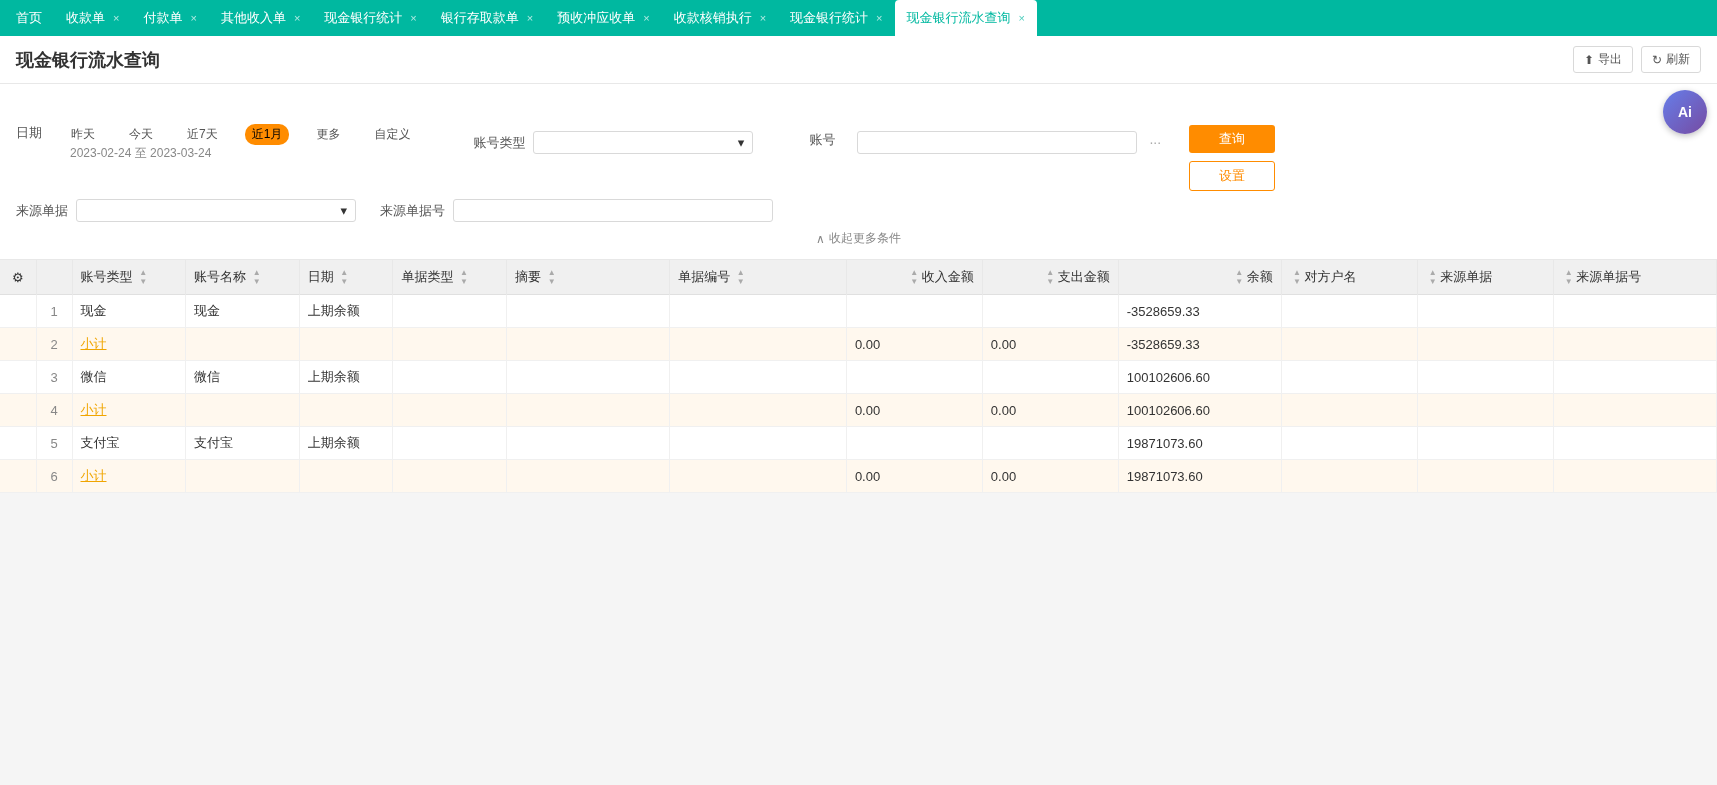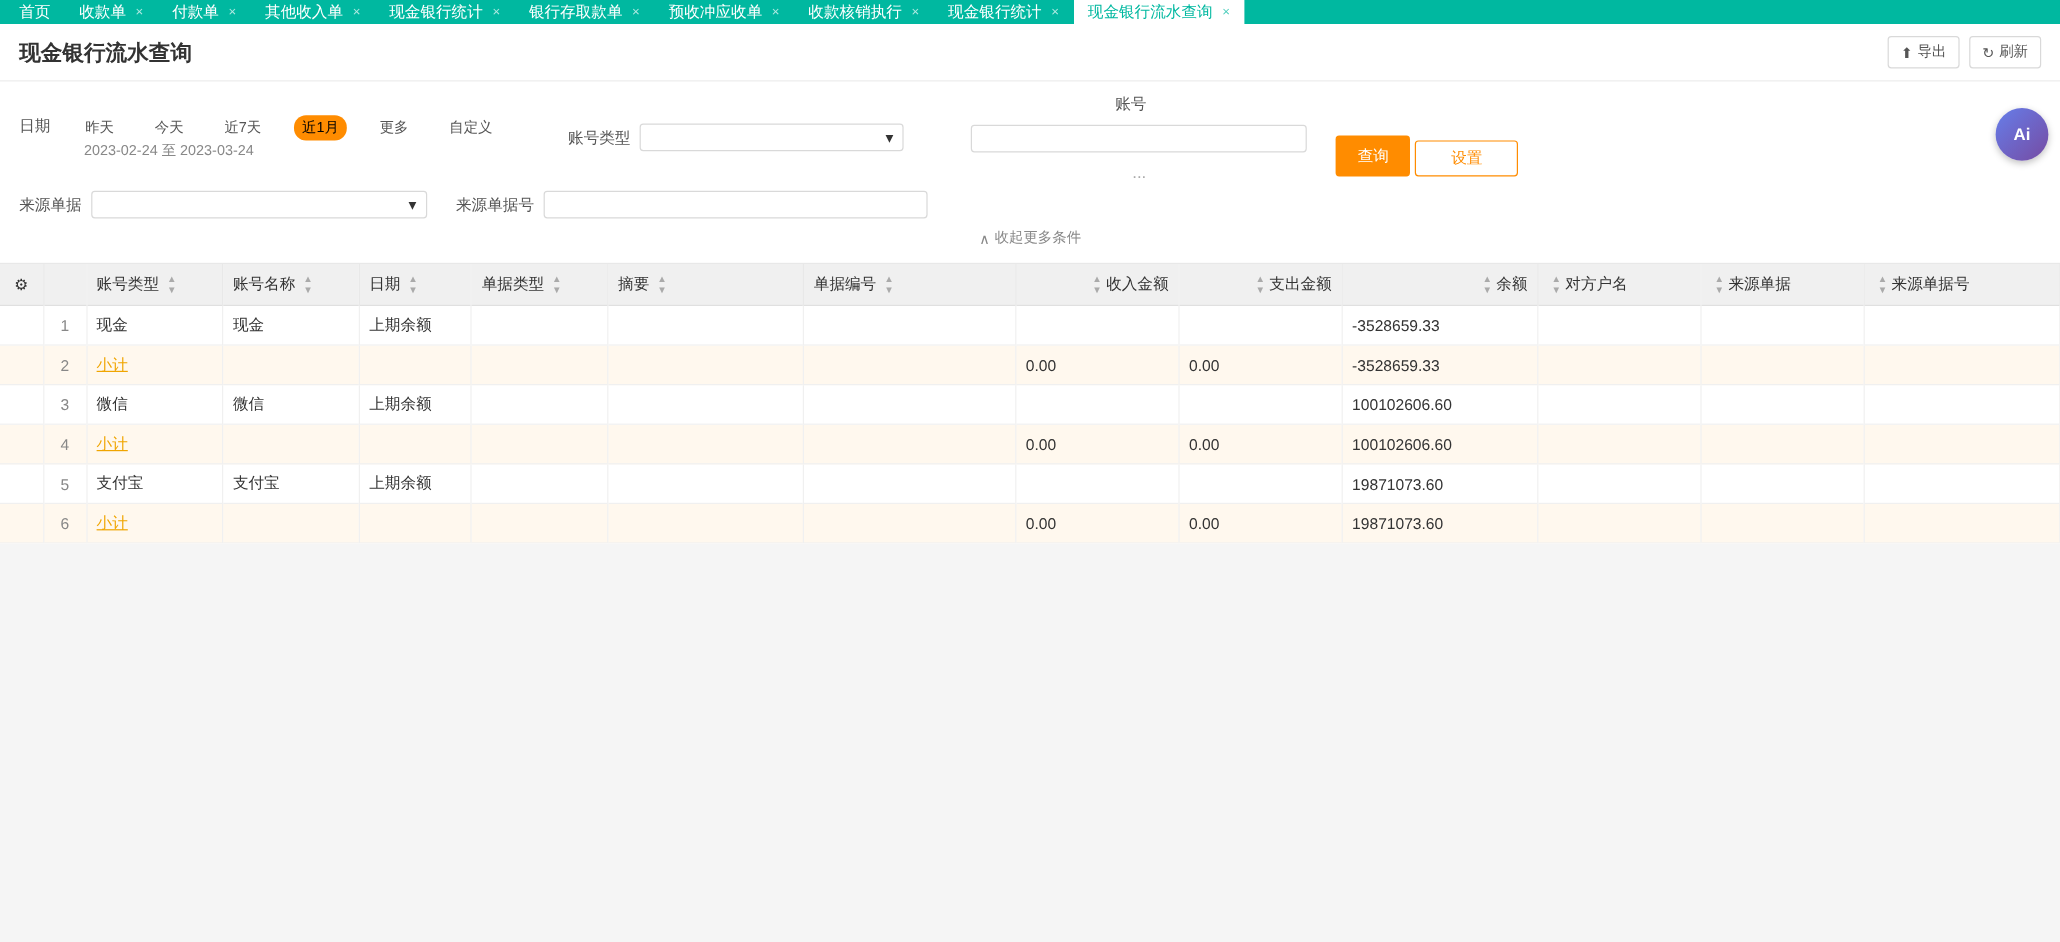--- a/index.html
+++ b/index.html
@@ -3,21 +3,21 @@
   <meta charset="utf-8">
   <style>
     * { box-sizing: border-box; margin: 0; padding: 0; font-family: 'Microsoft YaHei', Arial, sans-serif; }
     body { background: #f5f5f5; font-size: 13px; color: #333; }
 
     
     .top-nav {
       background: #00b8a0;
       display: flex;
       align-items: center;
-      height: 20px;
+      height: 36px;
       padding: 0 4px;
       overflow: hidden;
     }
     .nav-item {
       color: #fff;
       padding: 0 12px;
       height: 36px;
       line-height: 36px;
       cursor: pointer;
       white-space: nowrap;
@@ -345,27 +345,27 @@
     </div>
 
     <div style="display:flex;align-items:center;gap:8px;margin-left:40px;">
       <span class="filter-label">账号类型</span>
       <div class="filter-select" style="min-width:220px;">
         <span></span>
         <span class="chevron-down"></span>
       </div>
     </div>
 
-    <div style="display:flex;align-items:center;gap:8px;margin-left:40px;flex-direction:column;">
+    <div style="display:flex;gap:8px;margin-left:40px;">
       <span class="filter-label">账号</span>
       <input class="filter-input" style="min-width: 280px;">
       <span class="filter-ellipsis">...</span>
     </div>
 
-    <div style="display:flex;flex-direction:row;gap:4px;margin-left:8px;margin-top:31px;">
+    <div style="display:flex;flex-direction:column;gap:4px;margin-left:8px;margin-top:31px;">
       <button class="btn-query">查询</button>
       <button class="btn-setting">设置</button>
     </div>
   </div>
 
   <div class="filter-section-2">
     <div style="display:flex;align-items:center;gap:8px;">
       <span class="filter-label">来源单据</span>
       <div class="filter-select" style="min-width:280px;">
         <span></span>

